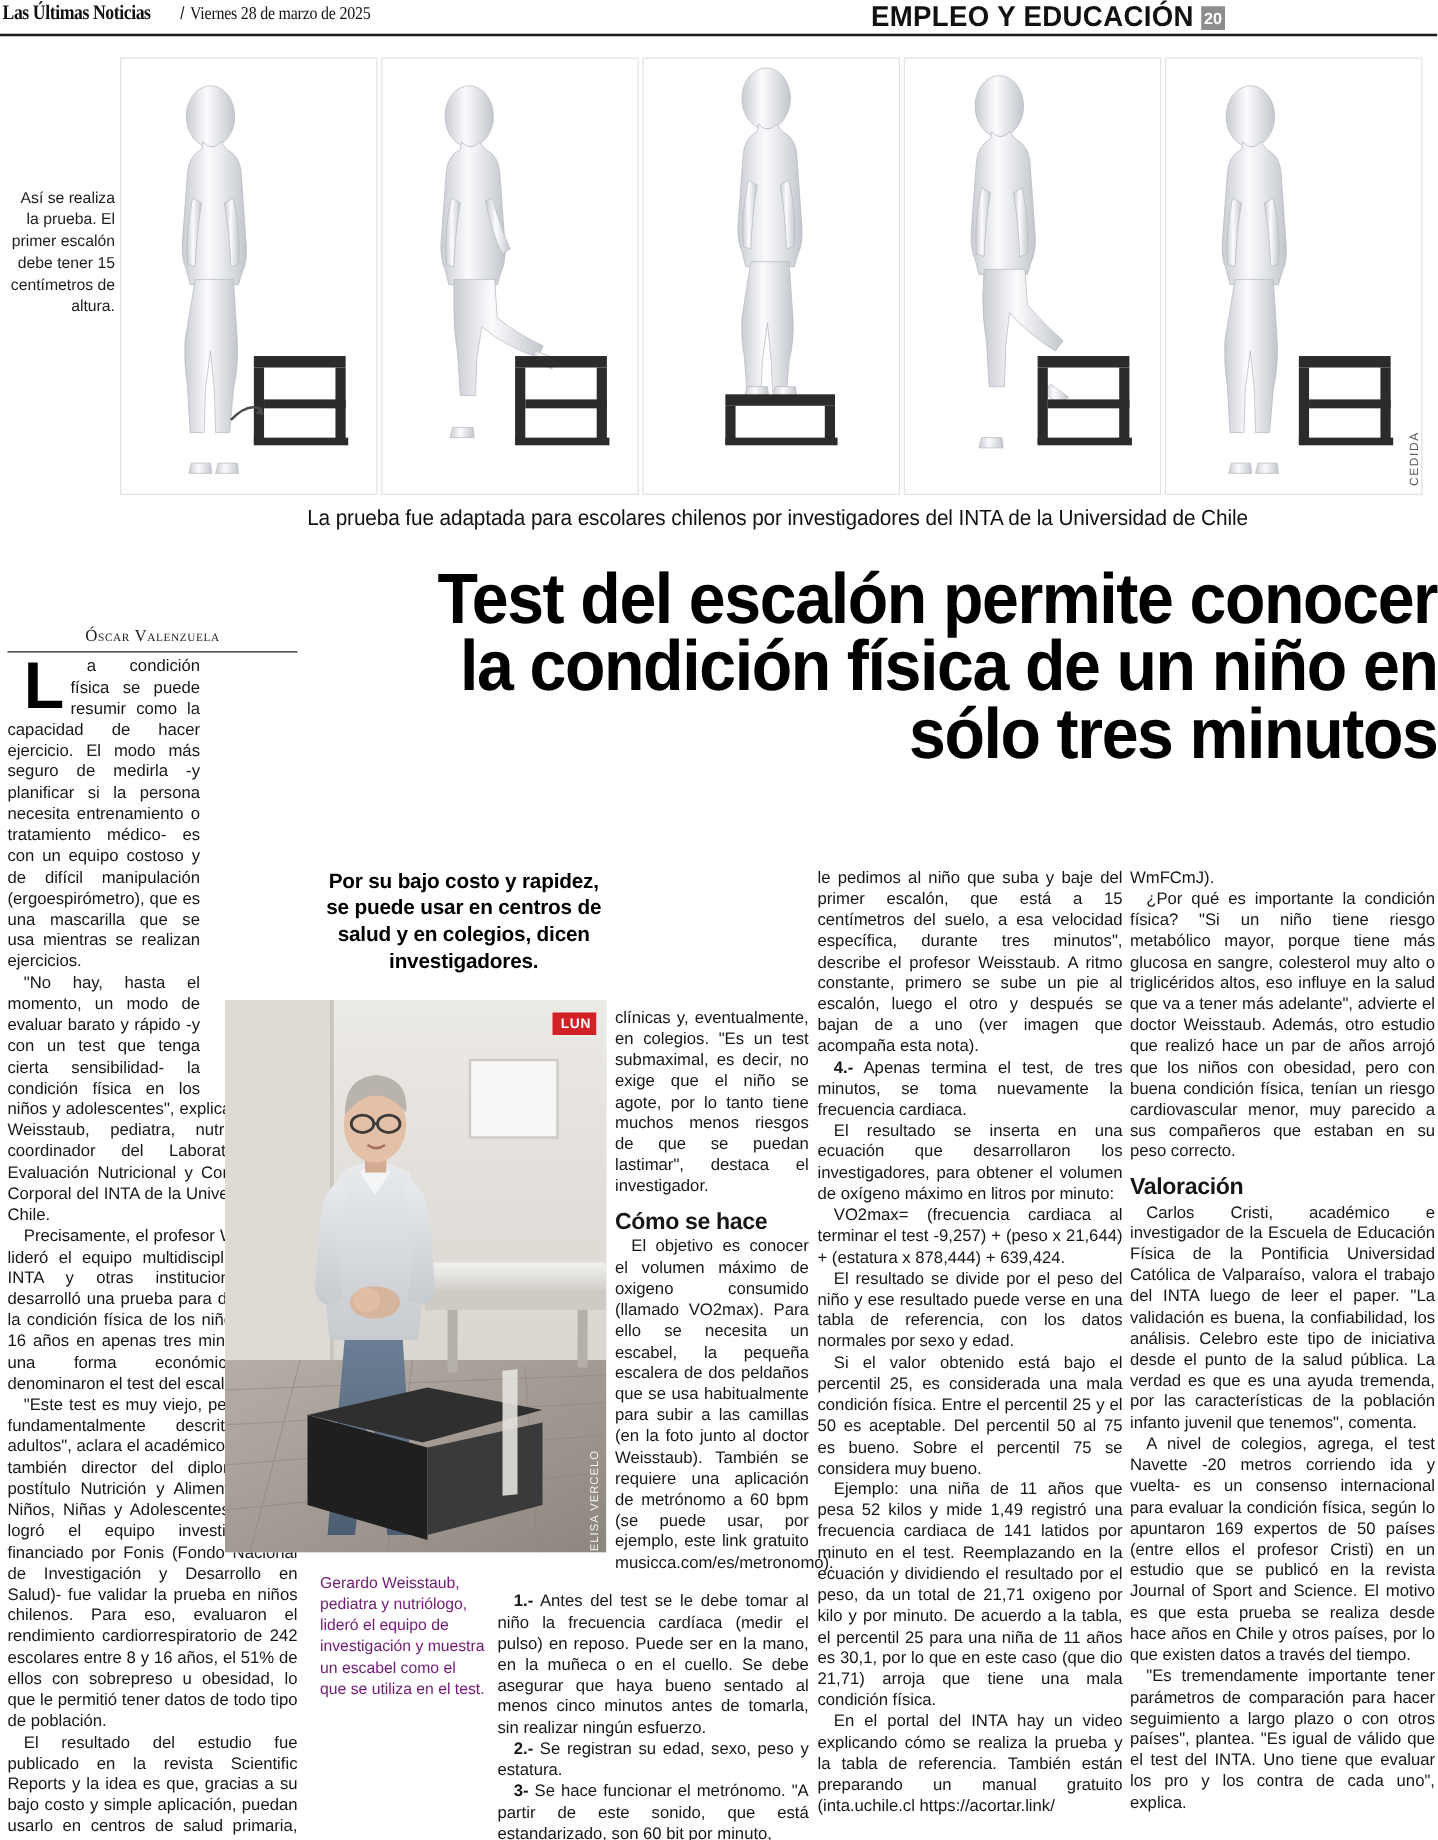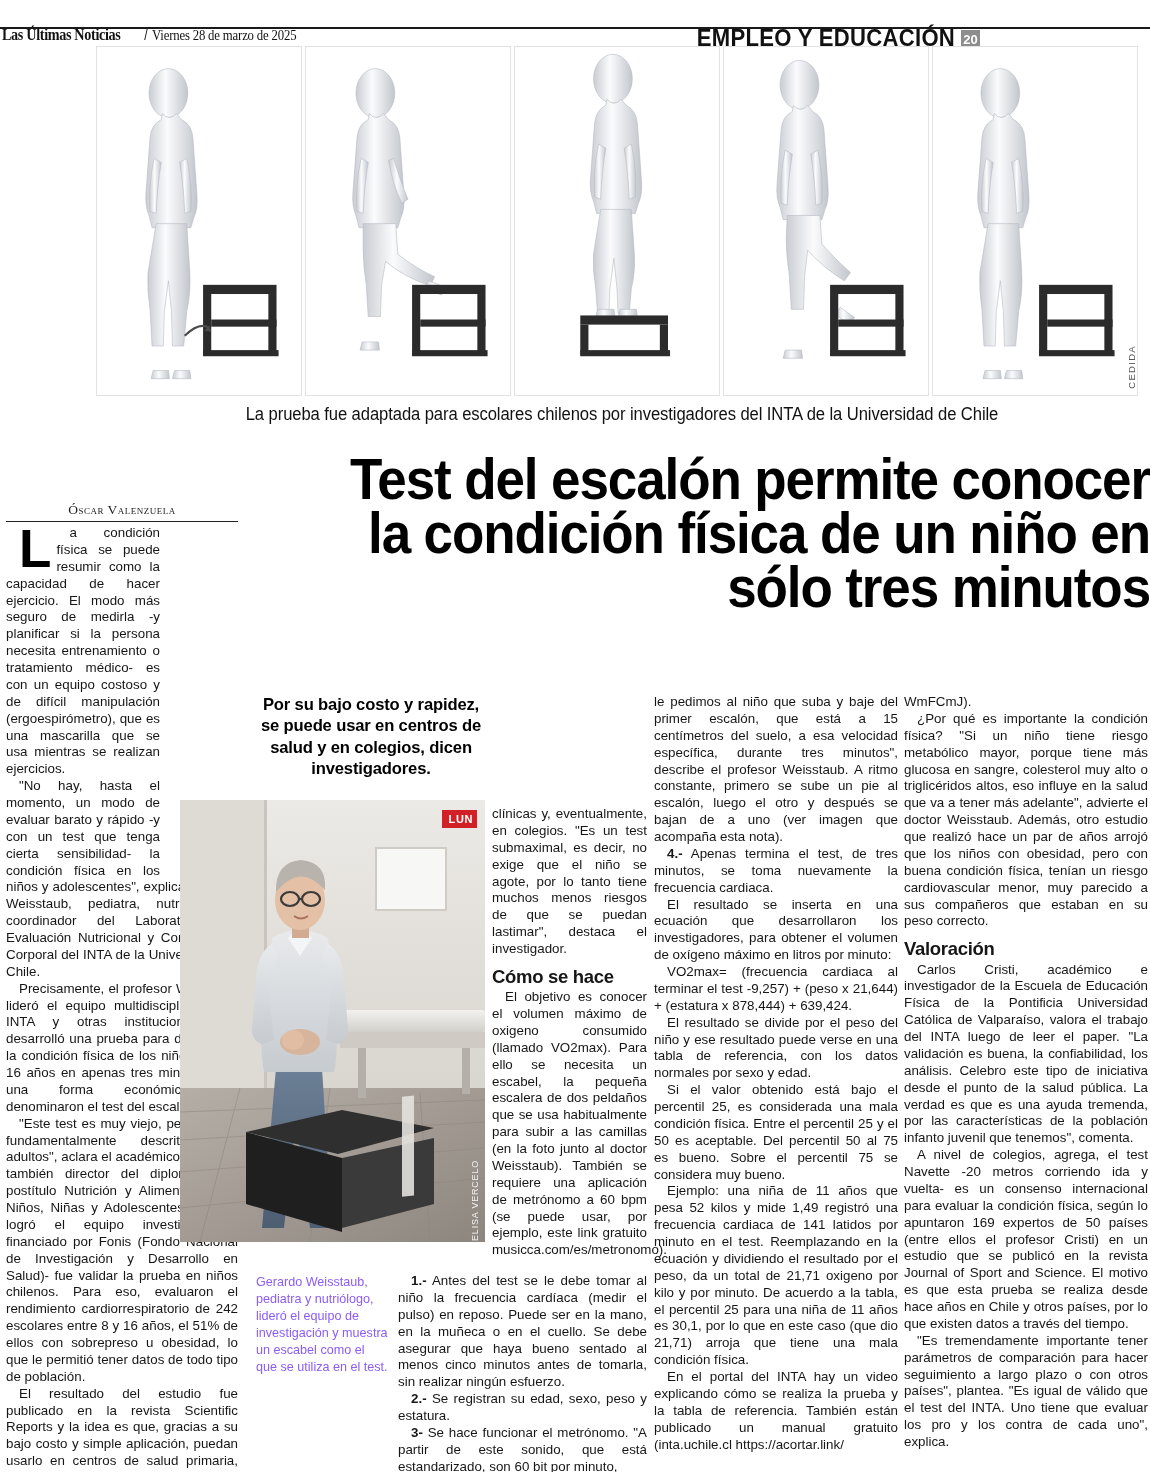--- a/index.html
+++ b/index.html
@@ -9,21 +9,21 @@
     background: #ffffff;
     font-family: "Liberation Sans", sans-serif;
     color: #111111;
     overflow: hidden;
   }
   .page { position: relative; width: 1150px; height: 1472px; background:#fff; }
 
   
   .masthead {
     position: absolute; left: 0; top: 0; width: 994px; height: 30px;
-    display: flex; align-items: flex-start; justify-content: space-between; margin-top: 25px;
+    display: flex; align-items: flex-start; justify-content: space-between;
   }
   .masthead-left { display: flex; align-items: baseline; gap: 4px;
     padding-left: 2px; white-space: nowrap; }
   .paper-name {
     font-family: "Liberation Serif", serif;
     font-weight: 700; font-size: 16.5px; letter-spacing: -0.4px;
     transform: scaleX(0.86); transform-origin: left center;
   }
   .slash { font-size: 14px; font-weight: 400; transform: scaleX(0.86); }
   .issue-date {
@@ -127,21 +127,21 @@
     font-size: 9px; letter-spacing: 0.8px; color: #f4f4f4;
     writing-mode: vertical-rl; transform: rotate(180deg); z-index: 5;
   }
   .lun-badge {
     position: absolute; right: 8px; top: 10px;
     background: #d22027; color: #fff; font-weight: 700; font-size: 11px;
     padding: 3px 4px 3px 7px; letter-spacing: 0.6px; z-index: 4;
   }
   .photo-caption {
     position: absolute; left: 256px; top: 1258px; width: 132px;
-    font-size: 12.6px; line-height: 1.35; color: #8b5cf6; text-align: left; margin-top: 16px;
+    font-size: 12.6px; line-height: 1.35; color: #701a75; text-align: left;
   }
 
   #col2a { left: 492px; top: 806px; width: 155px; }
   #col2b { left: 398px; top: 1273px; width: 249px; }
   #col3 { left: 654px; top: 694px; width: 244px; }
   #col4 { left: 904px; top: 694px; width: 244px; }
 </style>
 </head>
 <body>
 
@@ -153,20 +153,21 @@
       <span class="slash">/</span>
       <span class="issue-date">Viernes 28 de marzo de 2025</span>
     </div>
     <div class="masthead-right">
       <span class="section-title">EMPLEO Y EDUCACIÓN</span>
       <span class="page-number-box">20</span>
     </div>
   </div>
   <div class="rule-top"></div>
 
+  <div class="strip-caption">Así se realiza la prueba. El primer escalón debe tener 15 centímetros de altura.</div>
 
   <div class="strip">
 
     <div class="strip-cell">
       <svg class="figure" viewBox="0 0 200 340" preserveAspectRatio="xMidYMax meet">
         <defs>
           <linearGradient id="g1" x1="0" y1="0" x2="1" y2="0">
             <stop offset="0%" stop-color="#c9ccd2"></stop>
               <stop offset="42%" stop-color="#fbfbfd"></stop>
               <stop offset="100%" stop-color="#c2c6cc"></stop>
@@ -409,21 +410,21 @@
   </div>
 
   <div class="col" id="col3">
     <p class="noindent">le pedimos al niño que suba y baje del primer escalón, que está a 15 centímetros del suelo, a esa velocidad específica, durante tres minutos", describe el profesor Weisstaub. A ritmo constante, primero se sube un pie al escalón, luego el otro y después se bajan de a uno (ver imagen que acompaña esta nota).</p>
     <p><b>4.-</b><span> Apenas termina el test, de tres minutos, se toma nuevamente la frecuencia cardiaca.</span></p>
     <p>El resultado se inserta en una ecuación que desarrollaron los investigadores, para obtener el volumen de oxígeno máximo en litros por minuto:</p>
     <p>VO2max= (frecuencia cardiaca al terminar el test -9,257) + (peso x 21,644) + (estatura x 878,444) + 639,424.</p>
     <p>El resultado se divide por el peso del niño y ese resultado puede verse en una tabla de referencia, con los datos normales por sexo y edad.</p>
     <p>Si el valor obtenido está bajo el percentil 25, es considerada una mala condición física. Entre el percentil 25 y el 50 es aceptable. Del percentil 50 al 75 es bueno. Sobre el percentil 75 se considera muy bueno.</p>
     <p>Ejemplo: una niña de 11 años que pesa 52 kilos y mide 1,49 registró una frecuencia cardiaca de 141 latidos por minuto en el test. Reemplazando en la ecuación y dividiendo el resultado por el peso, da un total de 21,71 oxigeno por kilo y por minuto. De acuerdo a la tabla, el percentil 25 para una niña de 11 años es 30,1, por lo que en este caso (que dio 21,71) arroja que tiene una mala condición física.</p>
-    <p>En el portal del INTA hay un video explicando cómo se realiza la prueba y la tabla de referencia. También están publicado un manual gratuito (inta.uchile.cl https://acortar.link/</p>
+    <p>En el portal del INTA hay un video explicando cómo se realiza la prueba y la tabla de referencia. También están preparando un manual gratuito (inta.uchile.cl https://acortar.link/</p>
   </div>
 
   <div class="col" id="col4">
     <p class="noindent">WmFCmJ).</p>
     <p>¿Por qué es importante la condición física? "Si un niño tiene riesgo metabólico mayor, porque tiene más glucosa en sangre, colesterol muy alto o triglicéridos altos, eso influye en la salud que va a tener más adelante", advierte el doctor Weisstaub. Además, otro estudio que realizó hace un par de años arrojó que los niños con obesidad, pero con buena condición física, tenían un riesgo cardiovascular menor, muy parecido a sus compañeros que estaban en su peso correcto.</p>
     <div class="subhead">Valoración</div>
     <p>Carlos Cristi, académico e investigador de la Escuela de Educación Física de la Pontificia Universidad Católica de Valparaíso, valora el trabajo del INTA luego de leer el paper. "La validación es buena, la confiabilidad, los análisis. Celebro este tipo de iniciativa desde el punto de la salud pública. La verdad es que es una ayuda tremenda, por las características de la población infanto juvenil que tenemos", comenta.</p>
     <p>A nivel de colegios, agrega, el test Navette -20 metros corriendo ida y vuelta- es un consenso internacional para evaluar la condición física, según lo apuntaron 169 expertos de 50 países (entre ellos el profesor Cristi) en un estudio que se publicó en la revista Journal of Sport and Science. El motivo es que esta prueba se realiza desde hace años en Chile y otros países, por lo que existen datos a través del tiempo.</p>
     <p>"Es tremendamente importante tener parámetros de comparación para hacer seguimiento a largo plazo o con otros países", plantea. "Es igual de válido que el test del INTA. Uno tiene que evaluar los pro y los contra de cada uno", explica.</p>
   </div>

